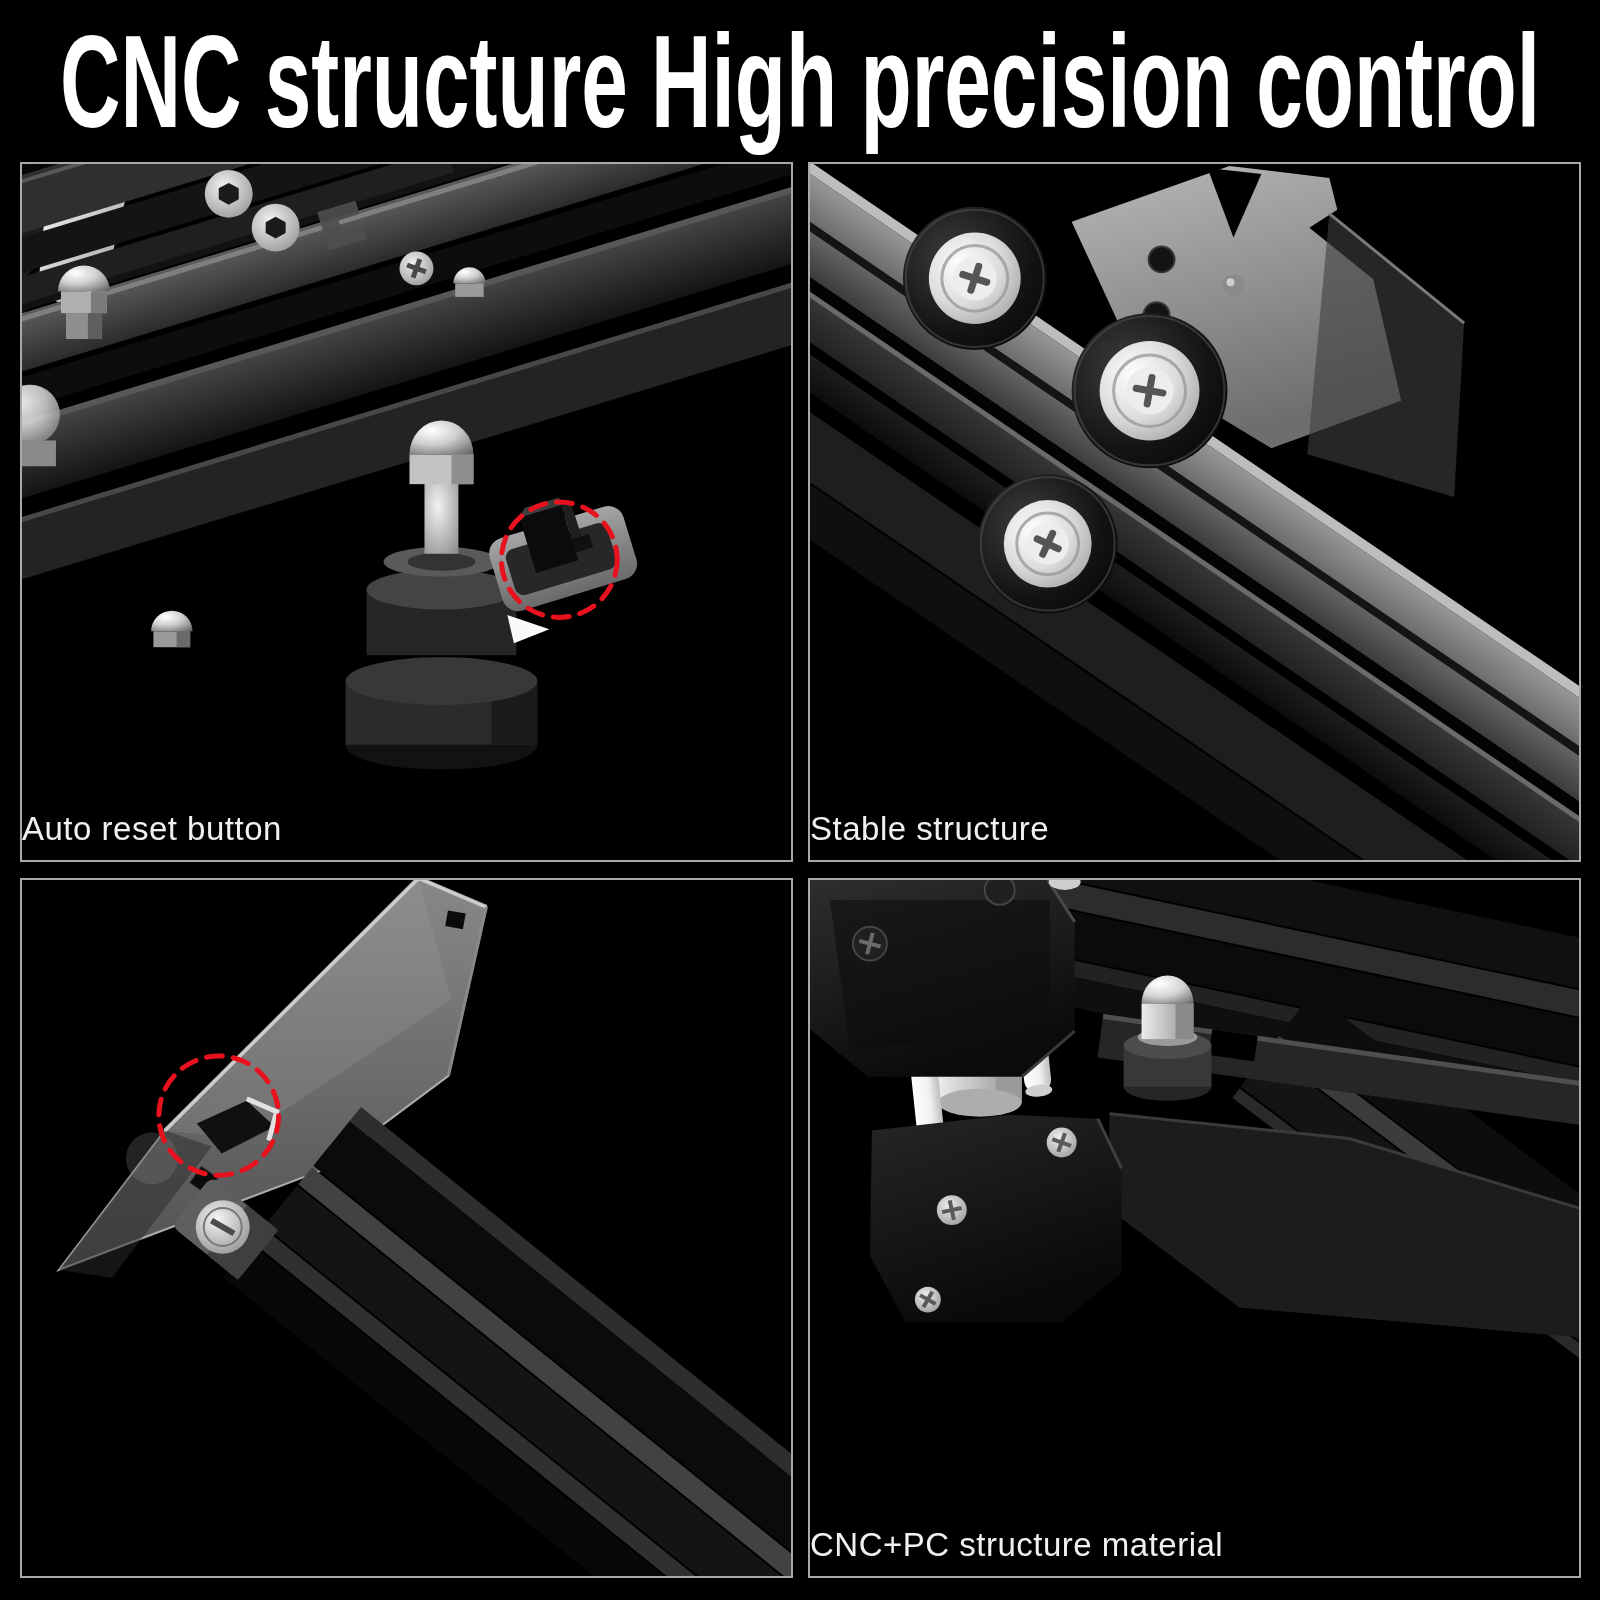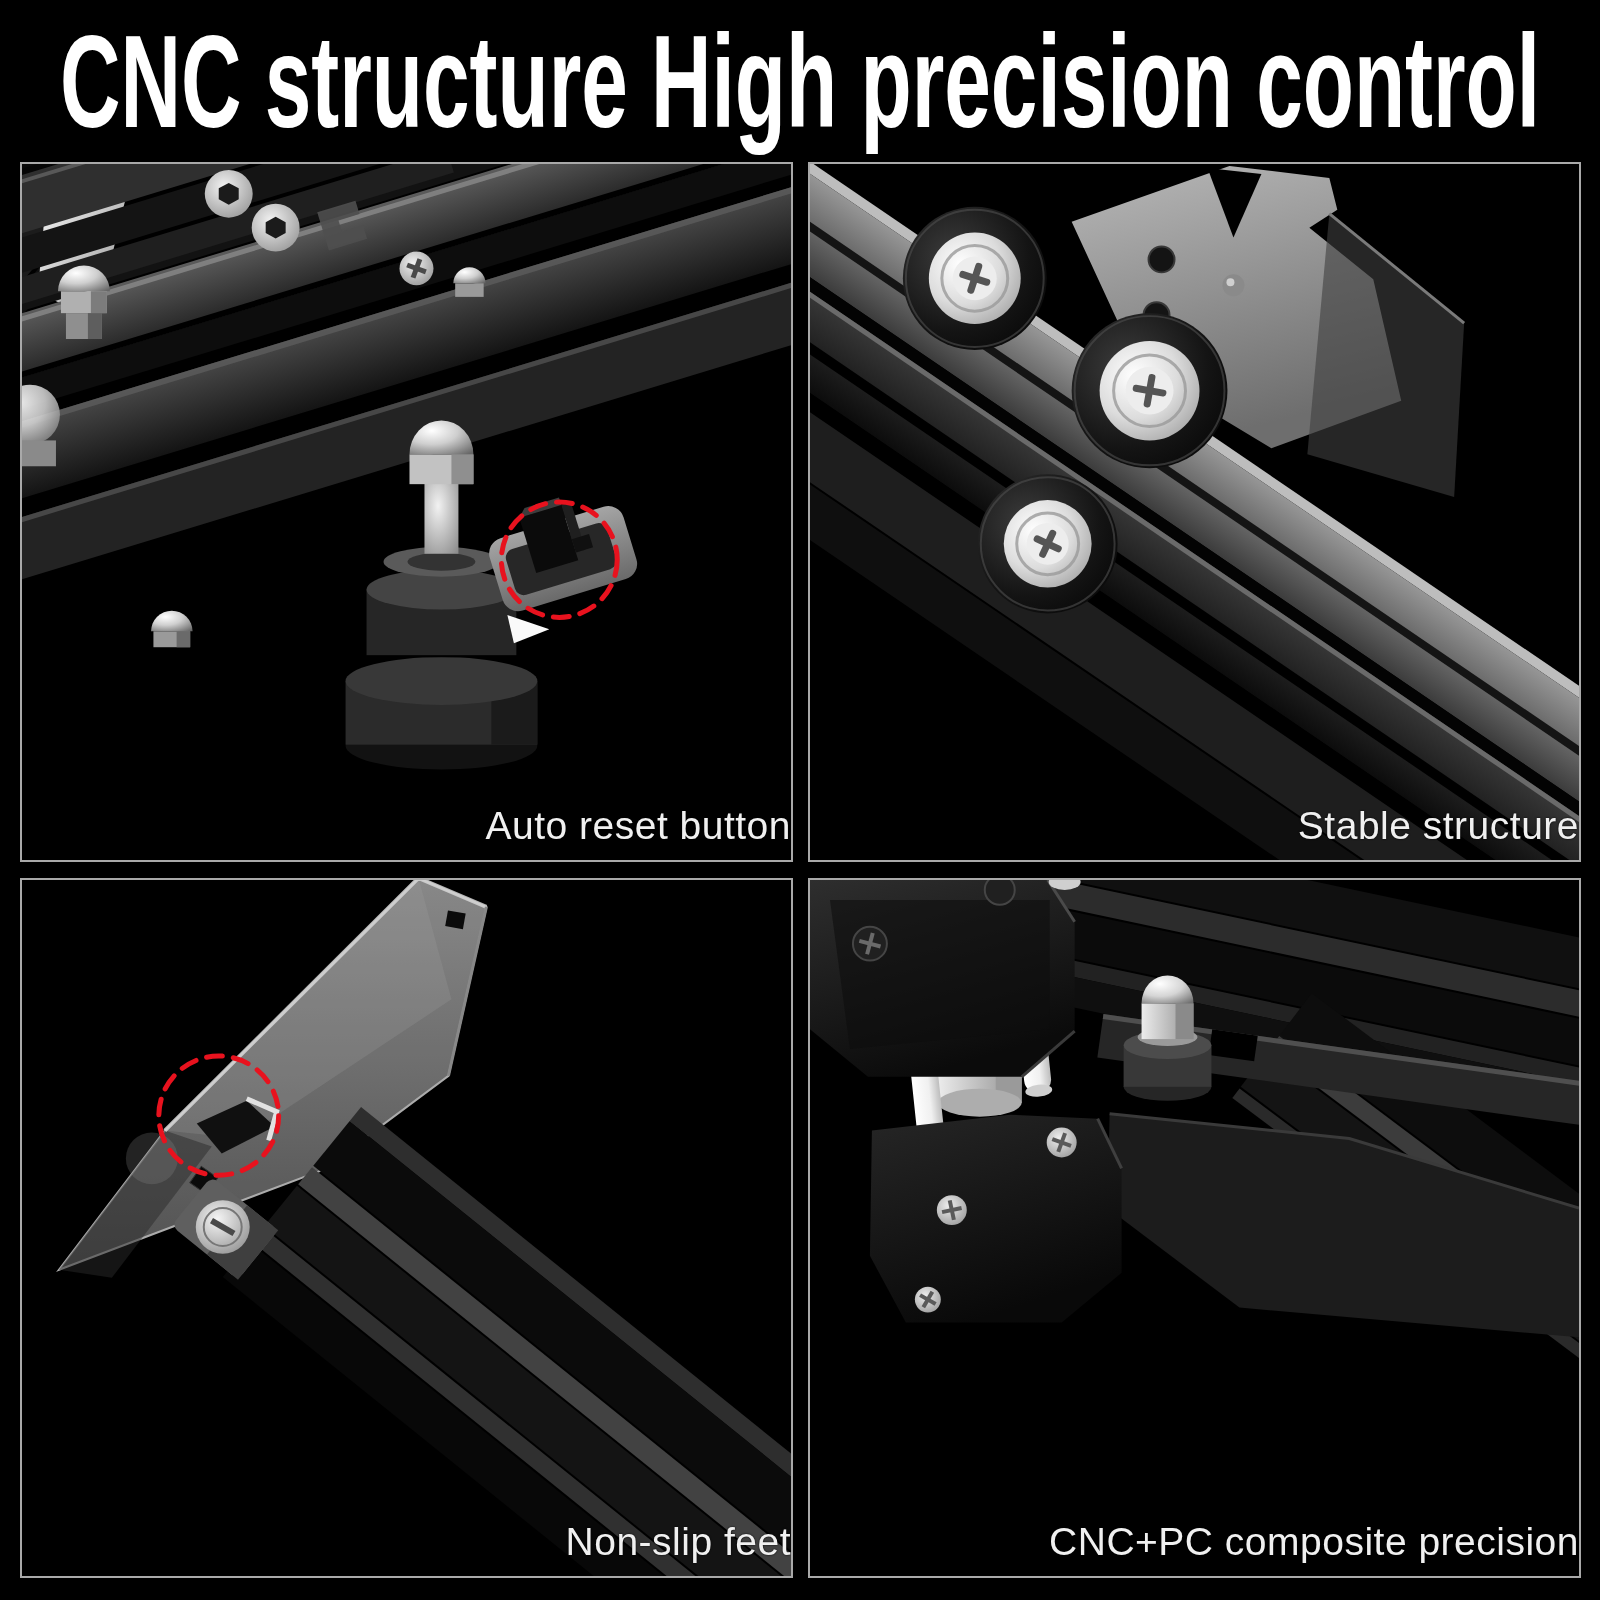--- a/index.html
+++ b/index.html
@@ -5,22 +5,22 @@
   html,body{margin:0;padding:0;background:#000;width:1600px;height:1600px;overflow:hidden;}
   body{font-family:"Liberation Sans", sans-serif;position:relative;}
   .title-wrap{position:absolute;left:0;top:0;width:1600px;height:150px;}
   .grid{position:absolute;left:20px;top:162px;width:1561px;height:1416px;}
   .panel{position:absolute;width:769px;height:696px;border:2px solid #a9a9a9;background:#000;overflow:hidden;}
   #panel1{left:0;top:0;}
   #panel2{left:788px;top:0;}
   #panel3{left:0;top:716px;}
   #panel4{left:788px;top:716px;}
   .panel svg{position:absolute;left:0;top:0;width:769px;height:696px;display:block;}
-  .caption{position:absolute;left:0;bottom:12px;width:100%;text-align:right;
-           color:#f0f0f0;font-size:39px;font-weight:400;letter-spacing:0.5px;
+  .caption{position:absolute;left:0;bottom:12px;width:100%;text-align:left;
+           color:#f0f0f0;font-size:33px;font-weight:400;letter-spacing:0.5px;
            text-shadow:0 0 2px #000;}
   .title-text{fill:#ffffff;font-weight:bold;}
 </style>
 </head>
 <body>
 
 <div class="title-wrap">
   <svg width="1600" height="162" viewBox="0 0 1600 162">
     <text class="title-text" x="800" y="127" text-anchor="middle" font-size="132" textLength="1480" lengthAdjust="spacingAndGlyphs">CNC structure High precision control</text>
   </svg>
@@ -292,21 +292,20 @@
         <rect x="206" y="318" width="40" height="64" fill="#3f3f3f" transform="rotate(39 203 350)"></rect>
         <circle cx="201" cy="349" r="27" fill="url(#p3-screw)"></circle>
         <circle cx="201" cy="349" r="19" fill="none" stroke="#777777" stroke-width="2"></circle>
         <g transform="rotate(30 201 349)" stroke="#4a4a4a" stroke-width="6">
           <line x1="188" y1="349" x2="214" y2="349"></line>
         </g>
       </g>
 
       <circle cx="197" cy="237" r="60" fill="none" stroke="#e8121e" stroke-width="5" stroke-dasharray="16 11" stroke-linecap="round"></circle>
     </svg>
-    <div class="caption">Non-slip feet</div>
   </div>
 
   <div class="panel" id="panel4">
     <svg viewBox="0 0 770 700" preserveAspectRatio="none">
       <defs>
         <linearGradient id="p4-motor" x1="0" y1="0" x2="0.4" y2="1">
           <stop offset="0" stop-color="#2e2e2e"></stop>
             <stop offset="1" stop-color="#0b0b0b"></stop>
         </linearGradient>
         <linearGradient id="p4-motor2" x1="0" y1="0" x2="0.4" y2="1">
@@ -417,16 +416,16 @@
           <line x1="132" y1="332" x2="152" y2="332"></line>
             <line x1="142" y1="322" x2="142" y2="342"></line>
         </g>
         <circle cx="118" cy="422" r="13" fill="url(#p4-screw)"></circle>
         <g transform="rotate(30 118 422)" stroke="#5a5a5a" stroke-width="4">
           <line x1="109" y1="422" x2="127" y2="422"></line>
             <line x1="118" y1="413" x2="118" y2="431"></line>
         </g>
       </g>
     </svg>
-    <div class="caption">CNC+PC composite precision</div>
+    <div class="caption">CNC+PC structure material</div>
   </div>
 
 </div>
 
 </body></html>

